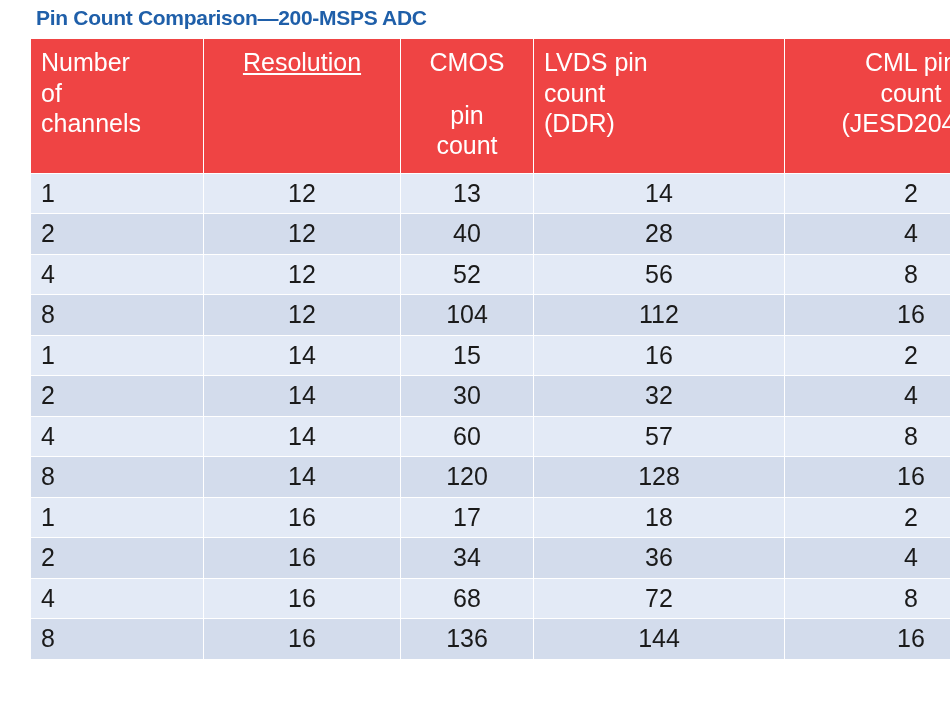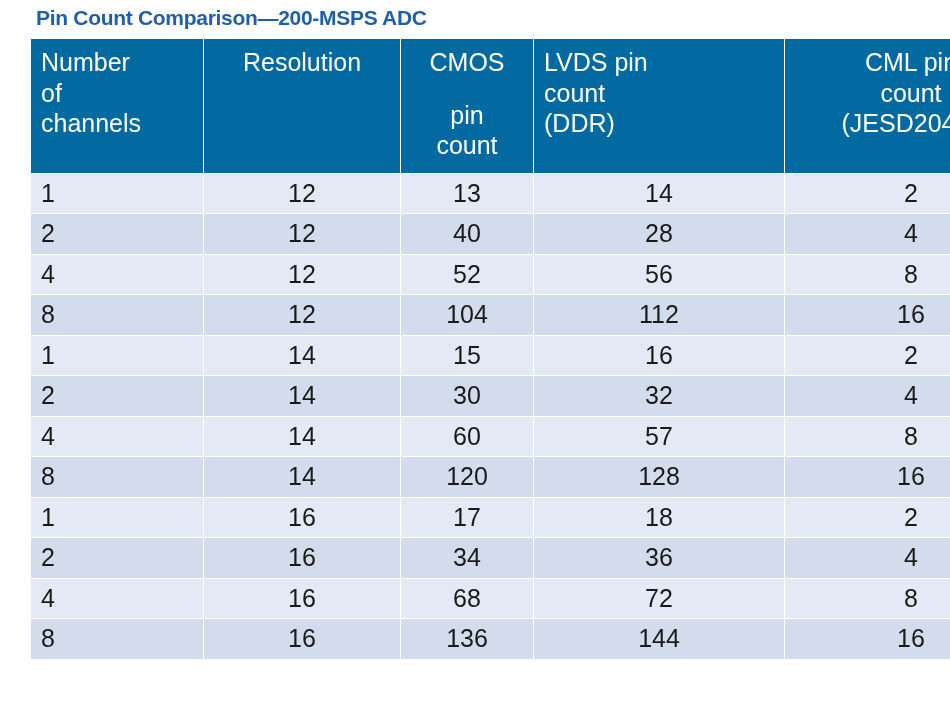--- a/index.html
+++ b/index.html
@@ -28,36 +28,37 @@
     letter-spacing: -0.3px;
     margin: 0 0 8px 6px;
     white-space: nowrap;
   }
   table.pin-table {
     border-collapse: collapse;
     width: 896px;
     table-layout: fixed;
   }
   table.pin-table th {
-    background: #0369a1;
+    background: #ef4444;
     color: #ffffff;
     font-weight: normal;
     font-size: 25px;
     vertical-align: top;
     padding: 8px 10px 12px 10px;
     border: 1px solid #ffffff;
     line-height: 1.22;
   }
   th.col-channels {
     text-align: left;
     width: 152px;
   }
   th.col-resolution {
     text-align: center;
     width: 176px;
+    text-decoration: underline;
   }
   th.col-cmos {
     text-align: center;
     width: 112px;
   }
   th.col-lvds {
     text-align: left;
     width: 230px;
   }
   th.col-cml {

